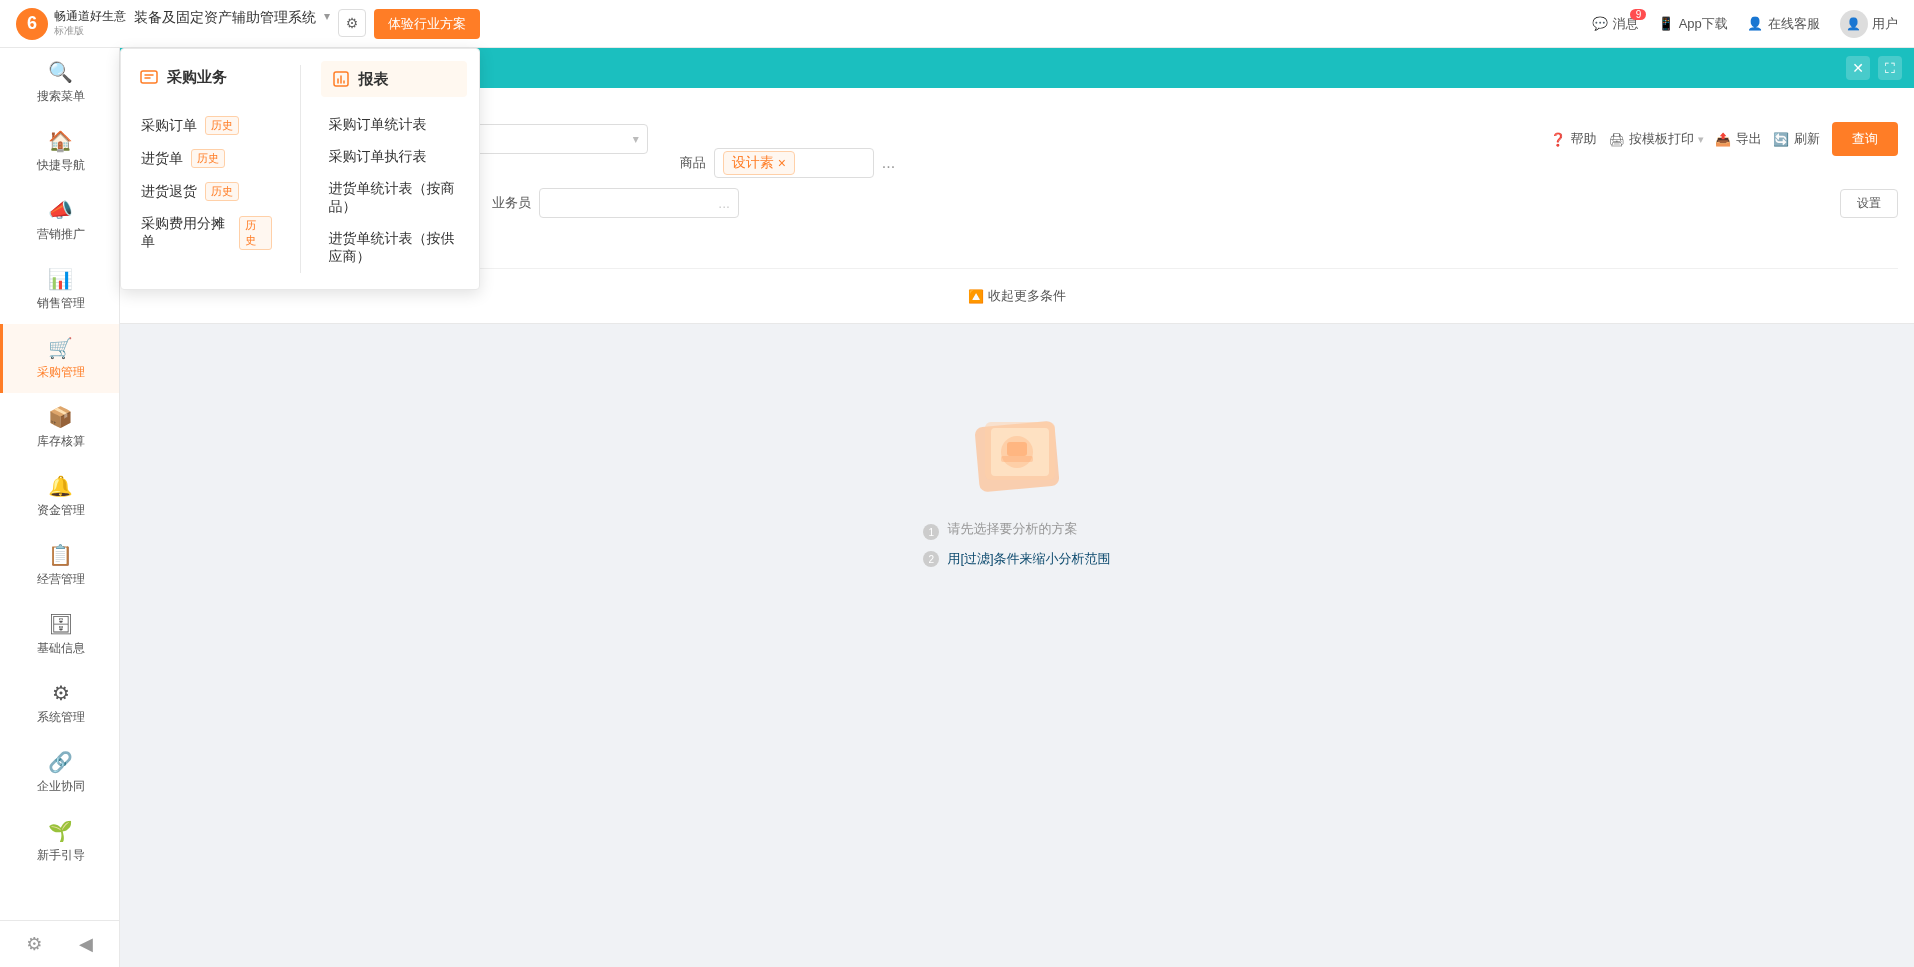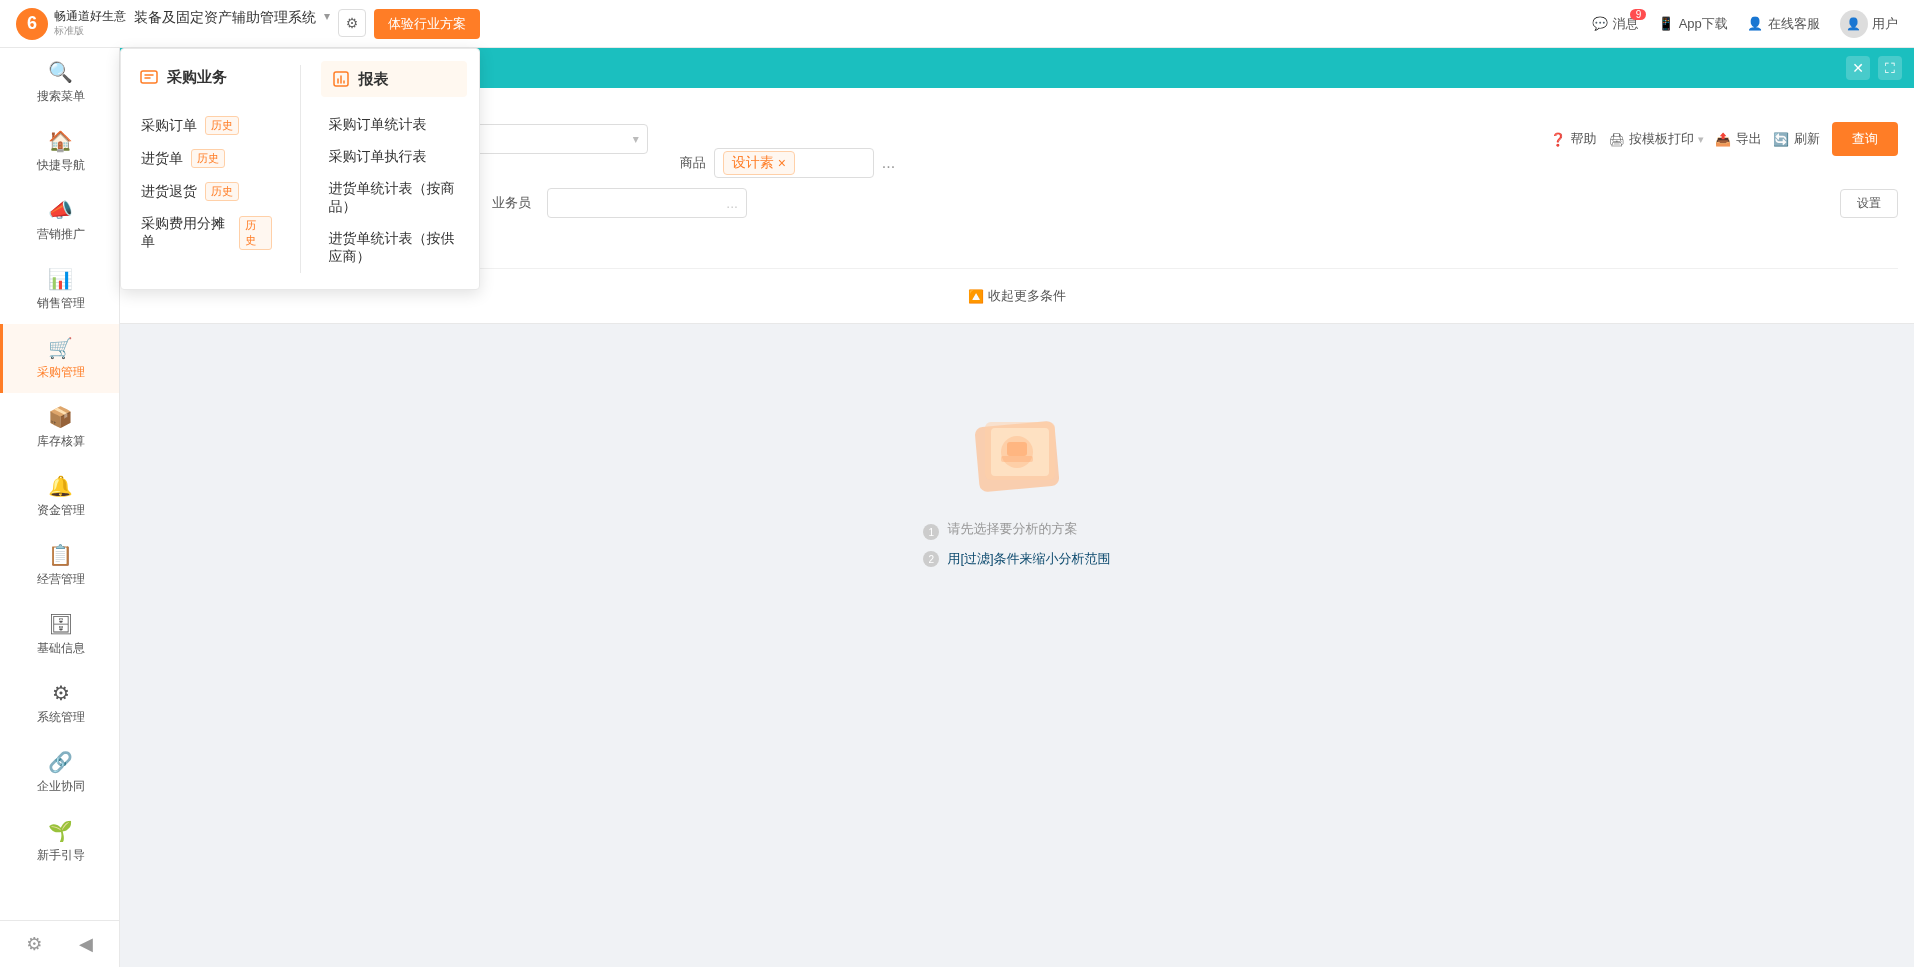--- a/index.html
+++ b/index.html
@@ -528,21 +528,21 @@
 
         <div class="filter-row">
           <div style="display:flex;align-items:center;gap:8px;">
             <span class="filter-label">排名项目</span>
             <div style="display:flex;align-items:center;border:1px solid #ddd;border-radius:4px;height:30px;padding:0 8px;min-width:200px;gap:4px;">
               <span style="font-size:13px;color:#333;flex:1;">金额</span>
               <span style="color:#bbb;font-size:12px;">▾</span>
             </div>
           </div>
 
-          <div style="display:flex;align-items:center;gap:16px;margin-left:80px;">
+          <div style="display:flex;align-items:center;gap:8px;margin-left:80px;">
             <span class="filter-label">业务员</span>
             <div style="display:flex;align-items:center;border:1px solid #ddd;border-radius:4px;height:30px;padding:0 8px;min-width:200px;gap:4px;">
               <span style="flex:1;"></span>
               <span style="color:#ccc;font-size:14px;">...</span>
             </div>
           </div>
           <button class="setting-btn" style="margin-left:auto;">设置</button>
         </div>
 
         <div class="filter-row">

